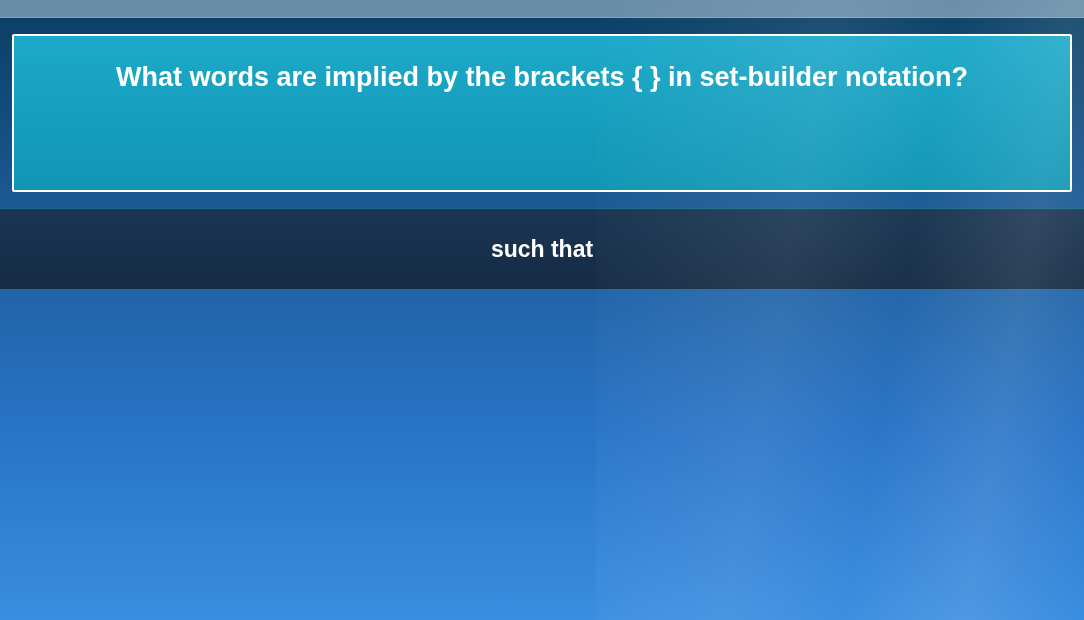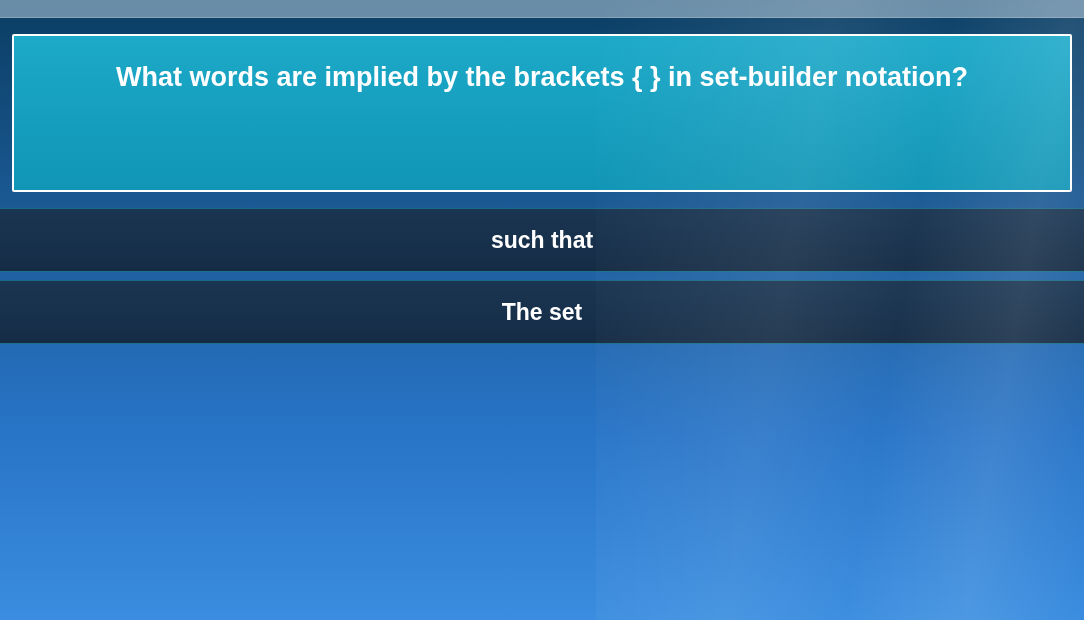--- a/index.html
+++ b/index.html
@@ -45,21 +45,21 @@
       line-height: 1.3;
     }
     .answers {
       display: flex;
       flex-direction: column;
       gap: 8px;
       padding: 6px 0 0 0;
     }
     .answer-option {
       background: linear-gradient(180deg, #1a3552 0%, #152c45 100%);
-      height: 64px;
+      height: 82px;
       display: flex;
       align-items: center;
       justify-content: center;
       cursor: pointer;
       border-top: 1px solid rgba(30, 150, 180, 0.6);
       border-bottom: 1px solid rgba(30, 150, 180, 0.6);
     }
     .answer-text {
       color: #ffffff;
       font-size: 23px;
@@ -87,20 +87,17 @@
     <div class="question-text">What words are implied by the brackets { } in set-builder notation?</div>
   </div>
 
   <div class="answers">
 
     <div class="answer-option">
       <span class="answer-text">such that</span>
     </div>
 
 
-    <div class="answer-option">
-      <span class="answer-text">The set</span>
-    </div>
 
   </div>
 </div>
 
 <div class="glare"></div>
 
 </body></html>

